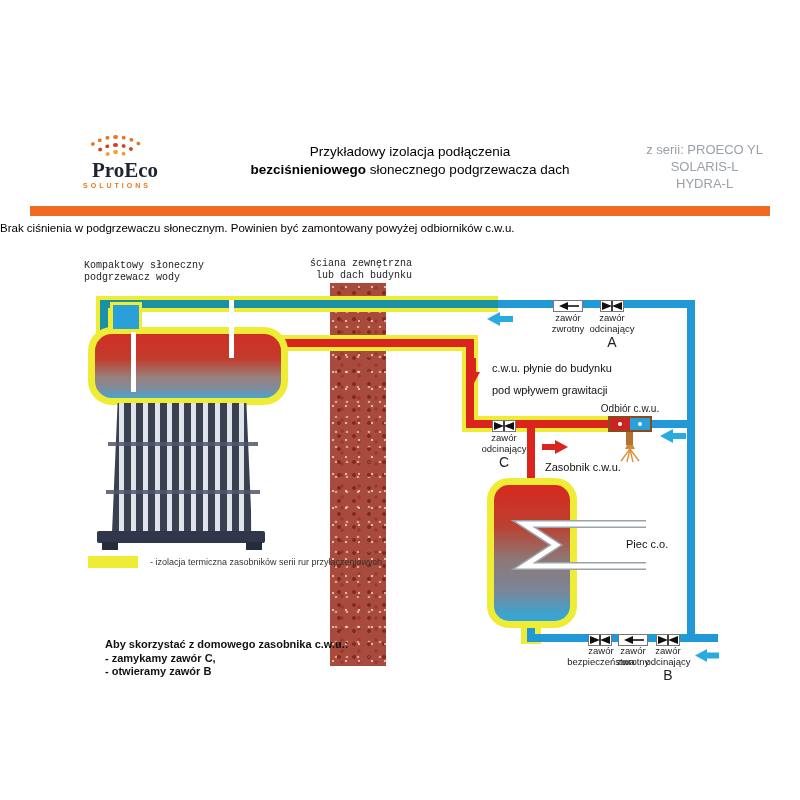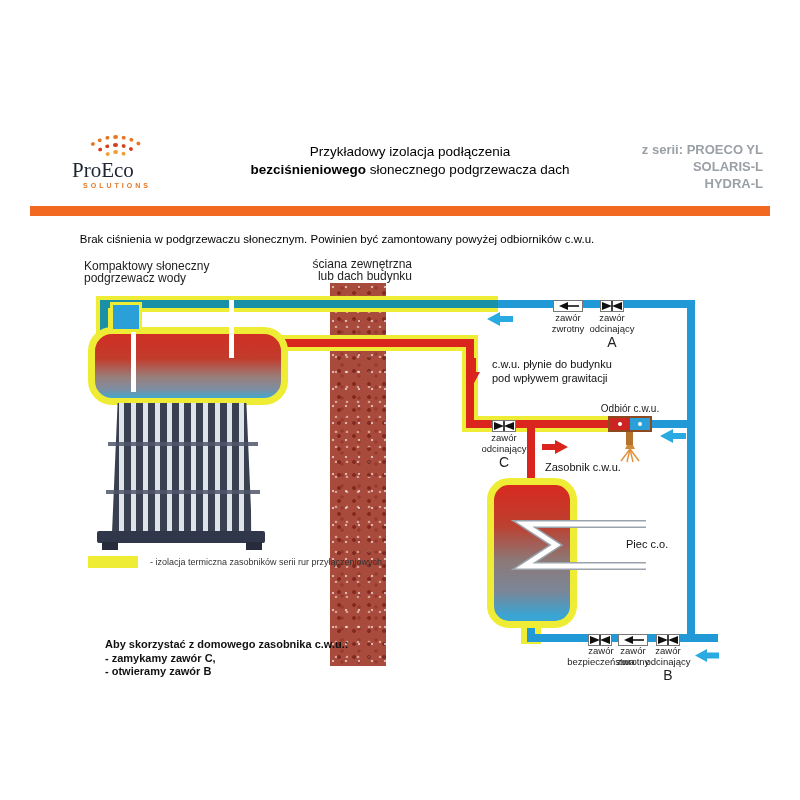--- a/index.html
+++ b/index.html
@@ -7,32 +7,32 @@
         font-family:"Liberation Sans",sans-serif;overflow:hidden;color:#111;}
   .abs{position:absolute;}
   .pre{white-space:pre-line;}
 
   
   .logo{left:72px;top:135px;width:86px;height:62px;}
   .arc{position:absolute;border-style:dotted;border-width:4px;border-color:transparent;border-radius:50%;}
   .arc1{left:8px;top:0;width:64px;height:48px;border-top-color:#e87722;}
   .arc2{left:17px;top:8px;width:46px;height:36px;border-top-color:#d6401d;}
   .arc3{left:26px;top:15px;width:28px;height:24px;border-top-color:#f0a030;}
-  .logo-name{position:absolute;left:0;top:23px;width:86px;text-align:left;
-             font-family:"Liberation Serif",serif;font-weight:normal;font-size:21px;color:#1d2433;}
+  .logo-name{position:absolute;left:0;top:23px;width:86px;text-align:right;
+             font-family:"Liberation Serif",serif;font-weight:bold;font-size:21px;color:#1d2433;}
   .logo-sub{position:absolute;left:2px;top:47px;width:86px;text-align:center;
             font-size:7px;font-weight:bold;letter-spacing:3px;color:#e87722;}
   .title{left:190px;top:143px;width:440px;text-align:center;font-size:13.5px;line-height:17.5px;color:#000;}
-  .series{right:37px;top:141px;text-align:right;font-size:13px;font-weight:bold;line-height:17px;color:#9aa0a6;}
+  .series{right:37px;top:141px;text-align:center;font-size:13px;font-weight:normal;line-height:17px;color:#9aa0a6;}
   .orange-bar{left:30px;top:206px;width:740px;height:10px;background:#f26a21;}
-  .notice{left:0;top:232px;width:674px;text-align:center;font-size:11.5px;line-height:14px;color:#000;}
+  .notice{left:0;top:221px;width:674px;text-align:left;font-size:11.5px;line-height:14px;color:#000;}
   .notice .b{font-weight:bold;}
 
   
-  .lbl{font-size:12px;line-height:12px;color:#222;}
+  .lbl{font-size:10px;line-height:12px;color:#222;font-family:Liberation Mono, monospace;}
   .vlabel{position:absolute;text-align:center;font-size:9.5px;line-height:10.5px;color:#222;}
   .vletter{position:absolute;text-align:center;font-size:14px;color:#222;}
 
   
   .wall{left:330px;top:283px;width:56px;height:383px;background-color:#a84a3c;
         background-image:
           radial-gradient(circle at 3px 4px, rgba(255,255,255,.6) 1px, transparent 1.6px),
           radial-gradient(circle at 9px 10px, rgba(110,25,18,.65) 1.6px, transparent 2.2px),
           radial-gradient(circle at 6px 14px, rgba(255,235,220,.55) 1px, transparent 1.7px),
           radial-gradient(circle at 12px 5px, rgba(140,40,28,.5) 1.4px, transparent 2px);
@@ -170,21 +170,21 @@
     <svg width="26" height="14">
         <path d="M0 7 L13 0 L13 4 L26 4 L26 10 L13 10 L13 14 Z" fill="#29abe2"></path>
       </svg>
   </span>
 
   <span class="abs" style="left:466px;top:358px;">
     <svg width="14" height="27">
         <path d="M7 27 L0 14 L4 14 L4 0 L10 0 L10 14 L14 14 Z" fill="#d9251d"></path>
       </svg>
   </span>
-  <div class="abs pre" style="left:492px;top:357px;width:170px;font-size:11px;line-height:14px;">c.w.u. płynie do budynku
+  <div class="abs pre" style="left:492px;top:357px;width:170px;font-size:11px;line-height:22px;">c.w.u. płynie do budynku
 pod wpływem grawitacji</div>
 
   <span class="abs" style="left:492px;top:418px;">
     <svg width="24" height="12">
         <rect x="0.5" y="0.5" width="23" height="11" fill="#fff" stroke="#777"></rect>
         <path d="M2 2 L12 6 L2 10 Z" fill="#111"></path>
         <path d="M22 2 L12 6 L22 10 Z" fill="#111"></path>
         <line x1="12" y1="1" x2="12" y2="11" stroke="#111" stroke-width="1.6"></line>
       </svg>
   </span>

